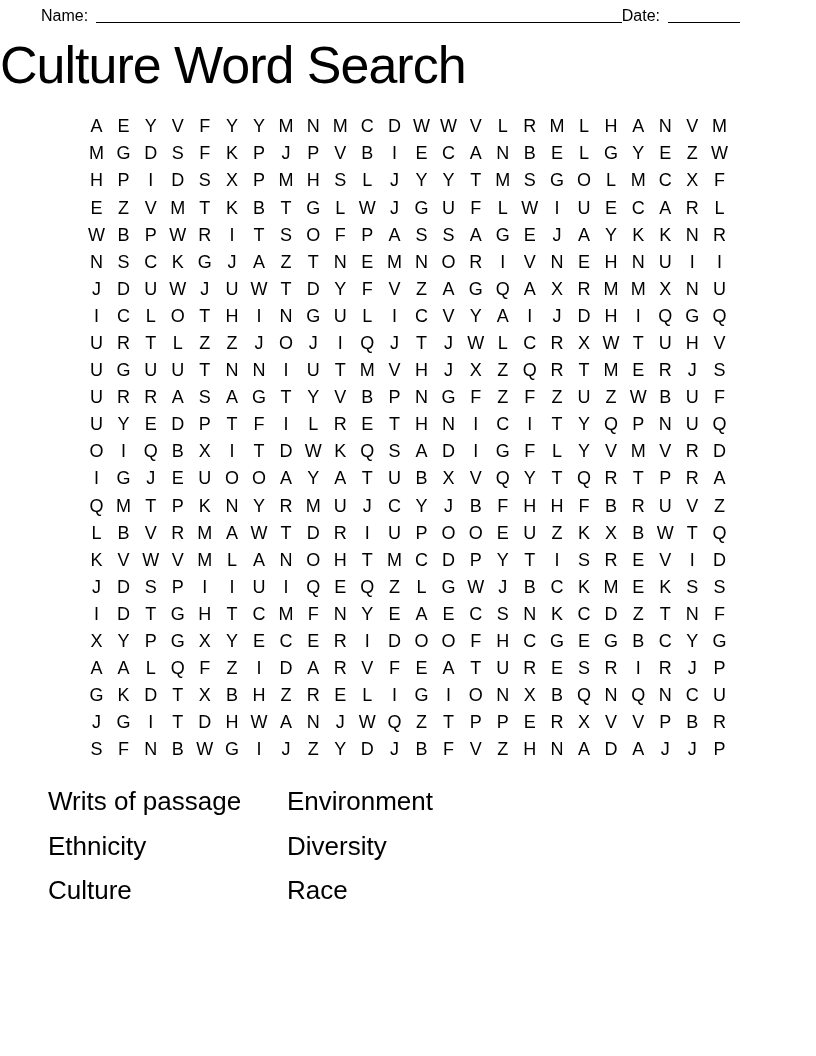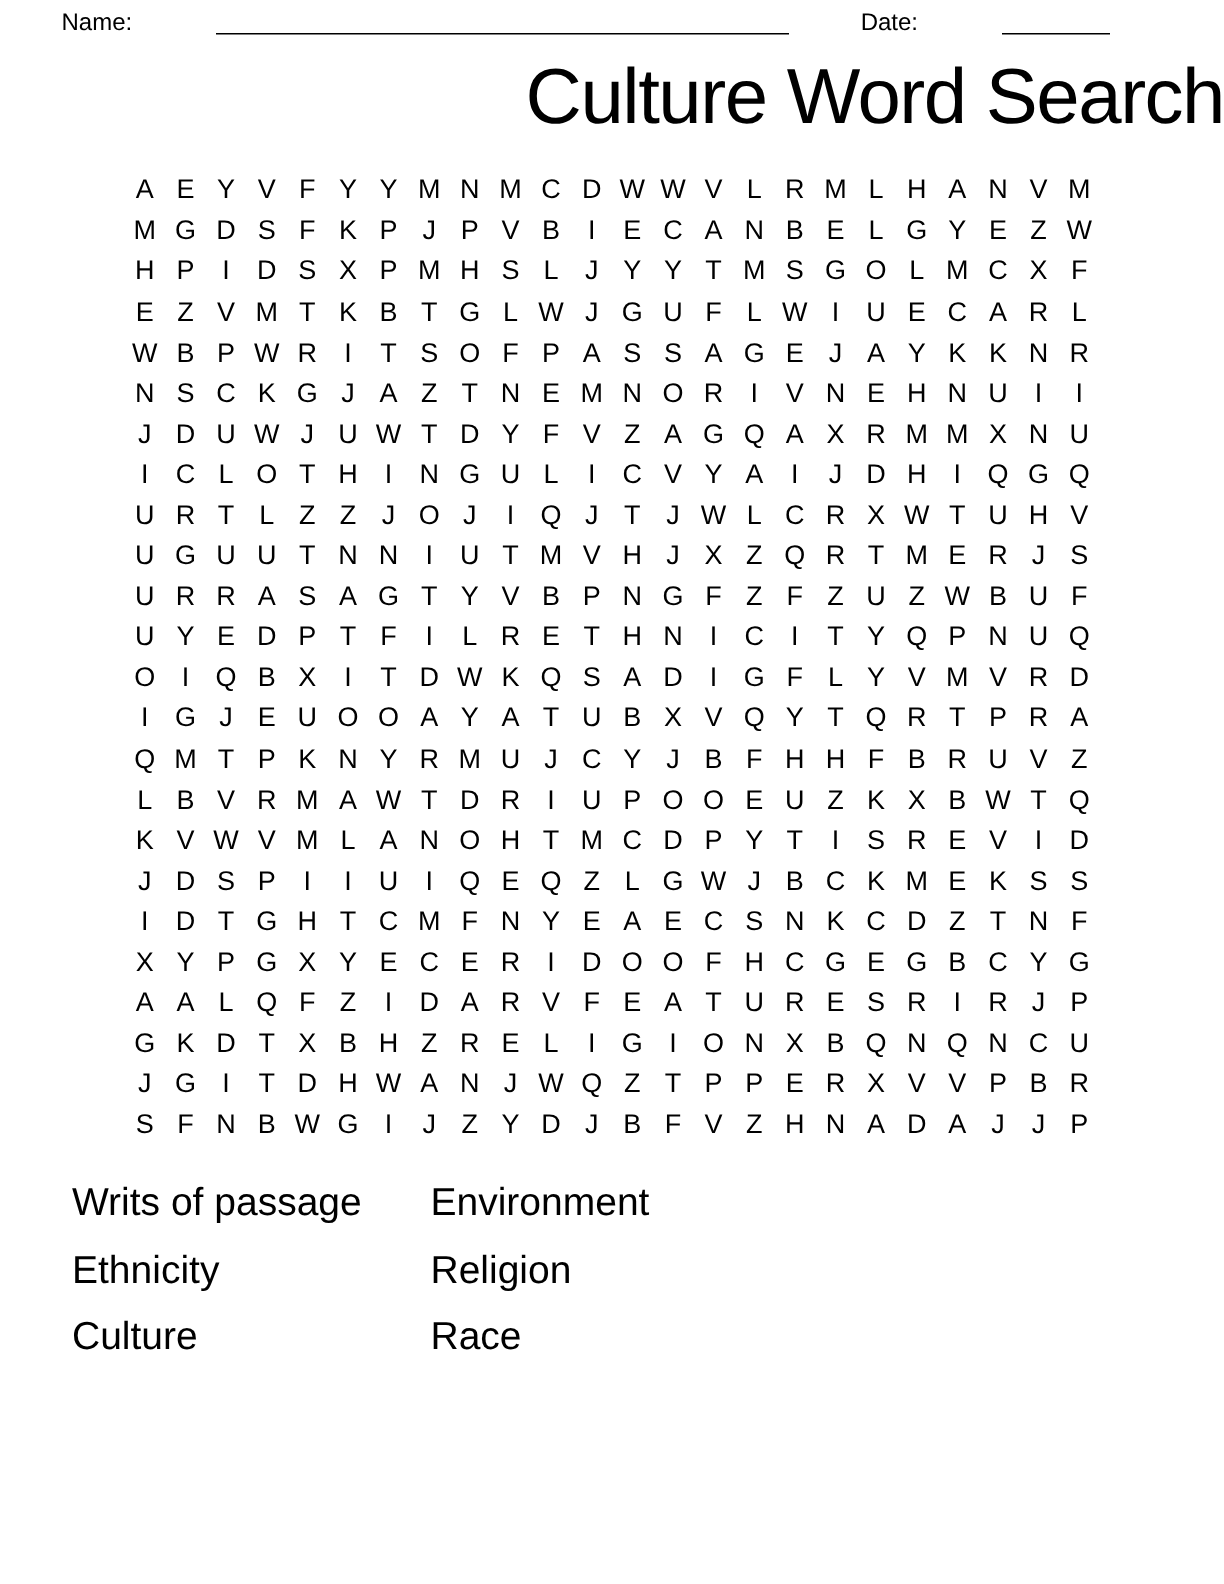--- a/index.html
+++ b/index.html
@@ -19,42 +19,41 @@
     height: 1056px;
     background: #ffffff;
     box-sizing: border-box;
   }
   .header {
     display: flex;
     align-items: flex-end;
     margin: 6px 76px 0 41px;
     font-size: 16px;
     line-height: 1.2;
-    gap: 48px;
   }
   .label {
     white-space: nowrap;
   }
   .line {
     border-bottom: 1.5px solid #000000;
     margin-bottom: 2px;
   }
   .name-line {
     flex: 1;
     margin-left: 8px;
   }
   .date-label {
   }
   .date-line {
     width: 72px;
     margin-left: 8px;
   }
   .title {
     margin: 14px 0 0 0;
-    text-align: right;
+    text-align: left;
     font-size: 52px;
     font-weight: 400;
     letter-spacing: -1px;
     line-height: 1.0;
   }
   .grid {
     width: 650px;
     margin: 22px auto 0 auto;
     display: grid;
     grid-template-columns: repeat(24, 1fr);
@@ -677,18 +676,18 @@
     </div>
 
   <div class="words">
     <div class="word-col">
         <div class="word-item">Writs of passage</div>
         <div class="word-item">Ethnicity</div>
         <div class="word-item">Culture</div>
       </div>
     <div class="word-col">
         <div class="word-item">Environment</div>
-        <div class="word-item">Religion</div>
+        <div class="word-item">Diversity</div>
         <div class="word-item">Race</div>
       </div>
   </div>
 
 </div>
 
 </body></html>

